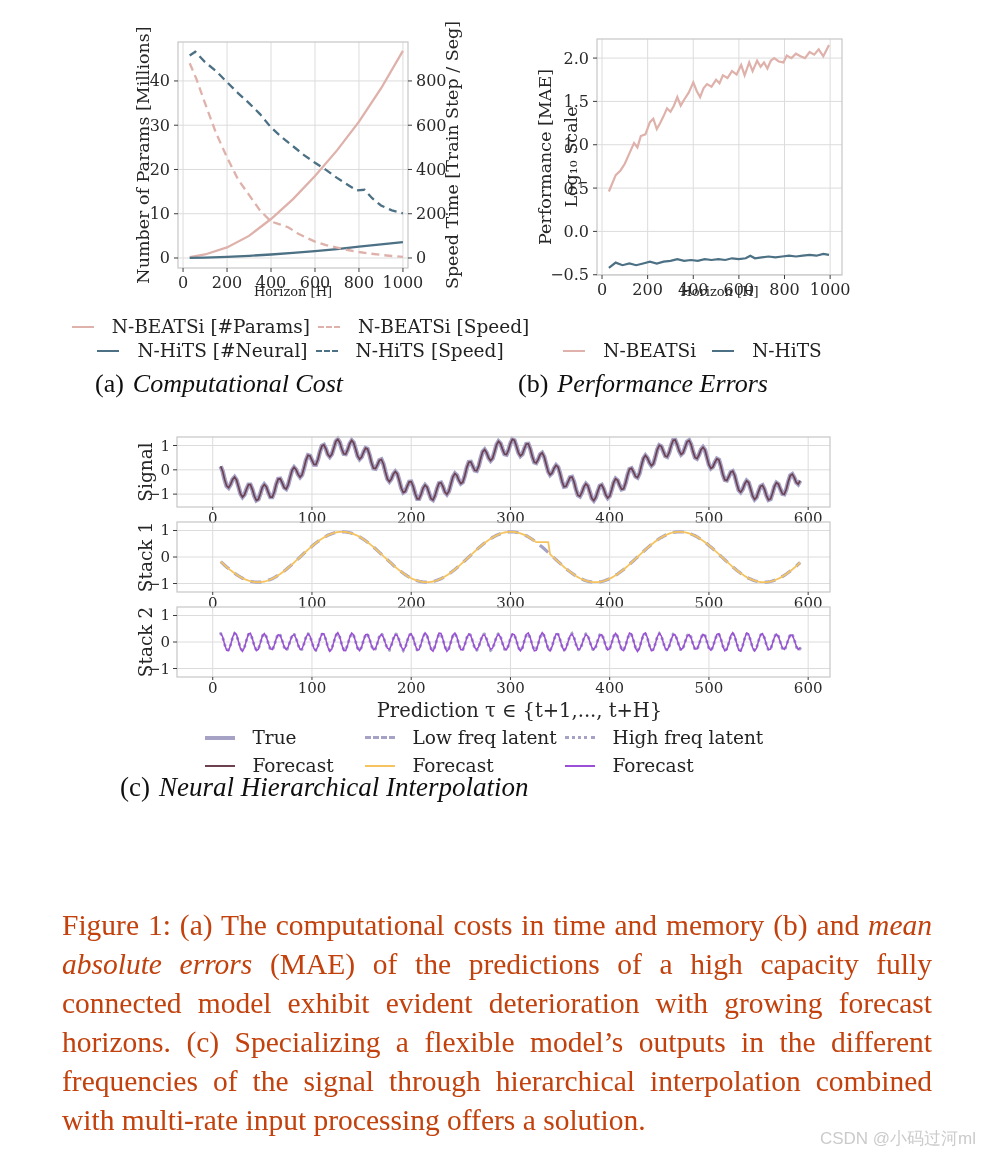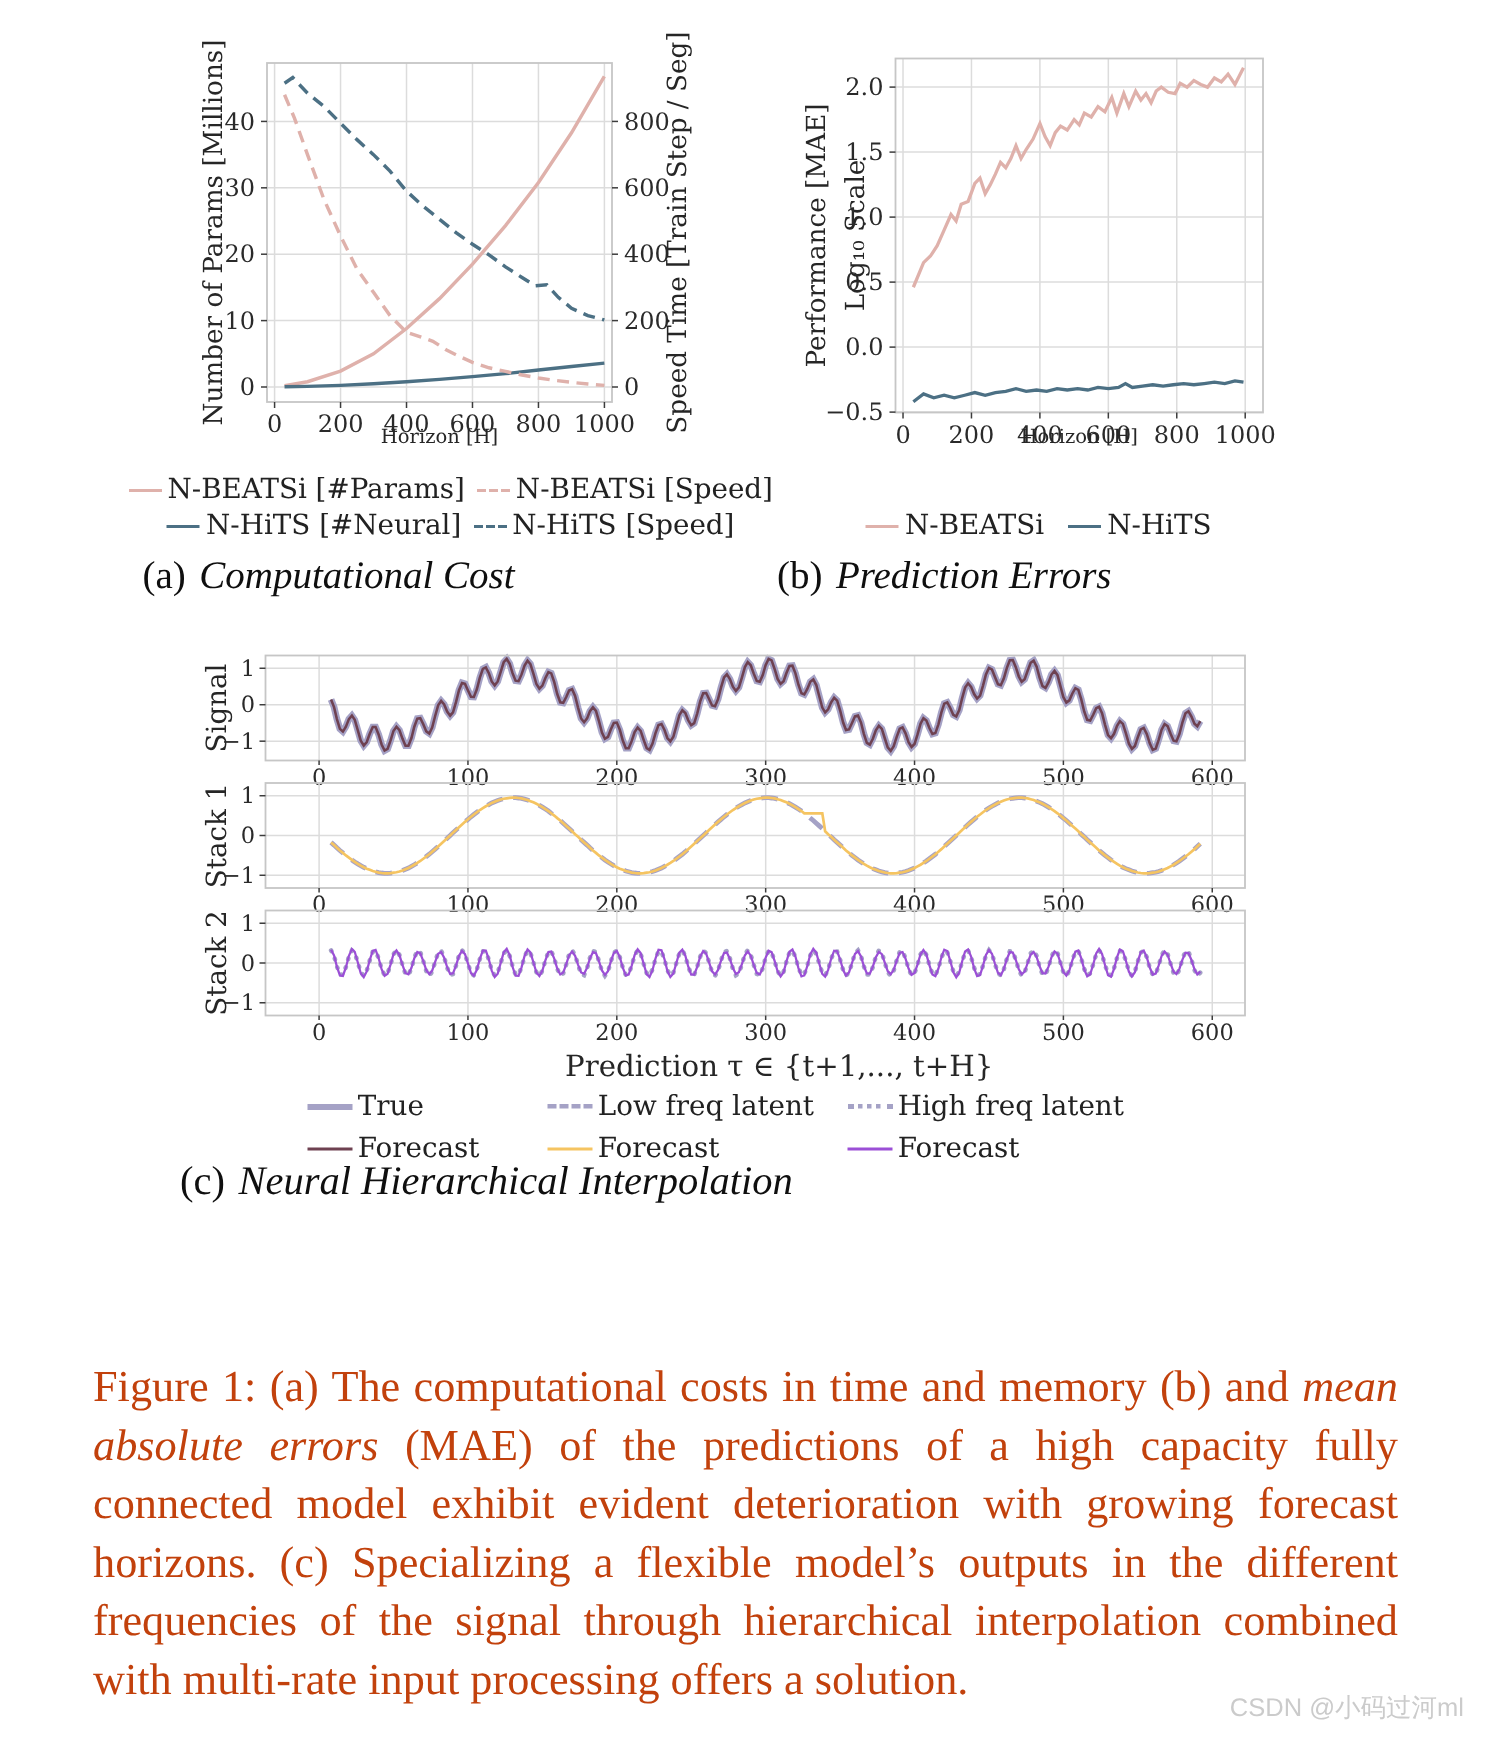--- a/index.html
+++ b/index.html
@@ -5,21 +5,21 @@
   html,body{margin:0;padding:0;background:#ffffff;}
   #fig{position:relative;width:990px;height:1160px;background:#fff;overflow:hidden;
        font-family:"DejaVu Serif",serif;color:#1a1a1a;}
   .vlabel{position:absolute;white-space:nowrap;transform:translate(-50%,-50%) rotate(-90deg);
           font-size:17.5px;color:#262626;}
   .xlabel{position:absolute;text-align:center;font-size:13px;color:#262626;white-space:nowrap;}
   .tk{font-family:"DejaVu Serif",serif;font-size:16px;fill:#2a2a2a;}
   .tkc{font-family:"DejaVu Serif",serif;font-size:15px;fill:#2a2a2a;}
   .legend{position:absolute;display:flex;flex-direction:column;align-items:center;gap:3px;}
   .lrow{display:flex;justify-content:center;align-items:center;gap:8px;}
-  .lentry{display:flex;align-items:center;gap:4px;font-size:18.5px;color:#222;white-space:nowrap;}
+  .lentry{display:flex;align-items:center;gap:18px;font-size:18.5px;color:#222;white-space:nowrap;}
   .swatch{display:inline-block;width:22px;height:0;}
   .legend-grid{position:absolute;display:grid;grid-template-columns:160px 200px 225px;
                row-gap:7px;justify-content:center;}
   .caption{position:absolute;text-align:left;font-family:Liberation Serif, serif;
            font-size:26px;color:#0f0f0f;}
   .caption i{font-style:italic;}
   .caption .cl{margin-right:9px;font-style:normal;}
   #figure-caption{position:absolute;left:62px;top:876px;width:870px;
       font-family:"Liberation Serif",serif;font-size:29.5px;line-height:39px;
       color:#c2410c;text-align:justify;}
@@ -164,21 +164,21 @@
             <span class="swatch" style="width: 22px; border-top: 2.5px solid rgb(223, 177, 171);"></span>
             <span>N-BEATSi</span>
           </span>
           <span class="lentry">
             <span class="swatch" style="width: 22px; border-top: 2.5px solid rgb(76, 112, 132);"></span>
             <span>N-HiTS</span>
           </span>
         </div>
       </div>
     <div class="caption" style="left:518px;top:369px;width:350px;">
-      <span class="cl">(b)</span><i>Prediction Errors</i>
+      <span class="cl">(b)</span><i>Performance Errors</i>
     </div>
   </div>
 
   <div>
     <div class="vlabel" style="left:145px;top:472px;font-size:18.5px;">Signal</div>
     <div class="vlabel" style="left:145px;top:557px;font-size:18.5px;">Stack 1</div>
     <div class="vlabel" style="left:145px;top:642px;font-size:18.5px;">Stack 2</div>
     <svg id="svg-c" style="left:120px;top:425px;" width="730" height="300">
         <line x1="92.72644376899696" y1="12" x2="92.72644376899696" y2="82" stroke="#DCDCDC"></line>
         <line x1="191.96656534954408" y1="12" x2="191.96656534954408" y2="82" stroke="#DCDCDC"></line>

